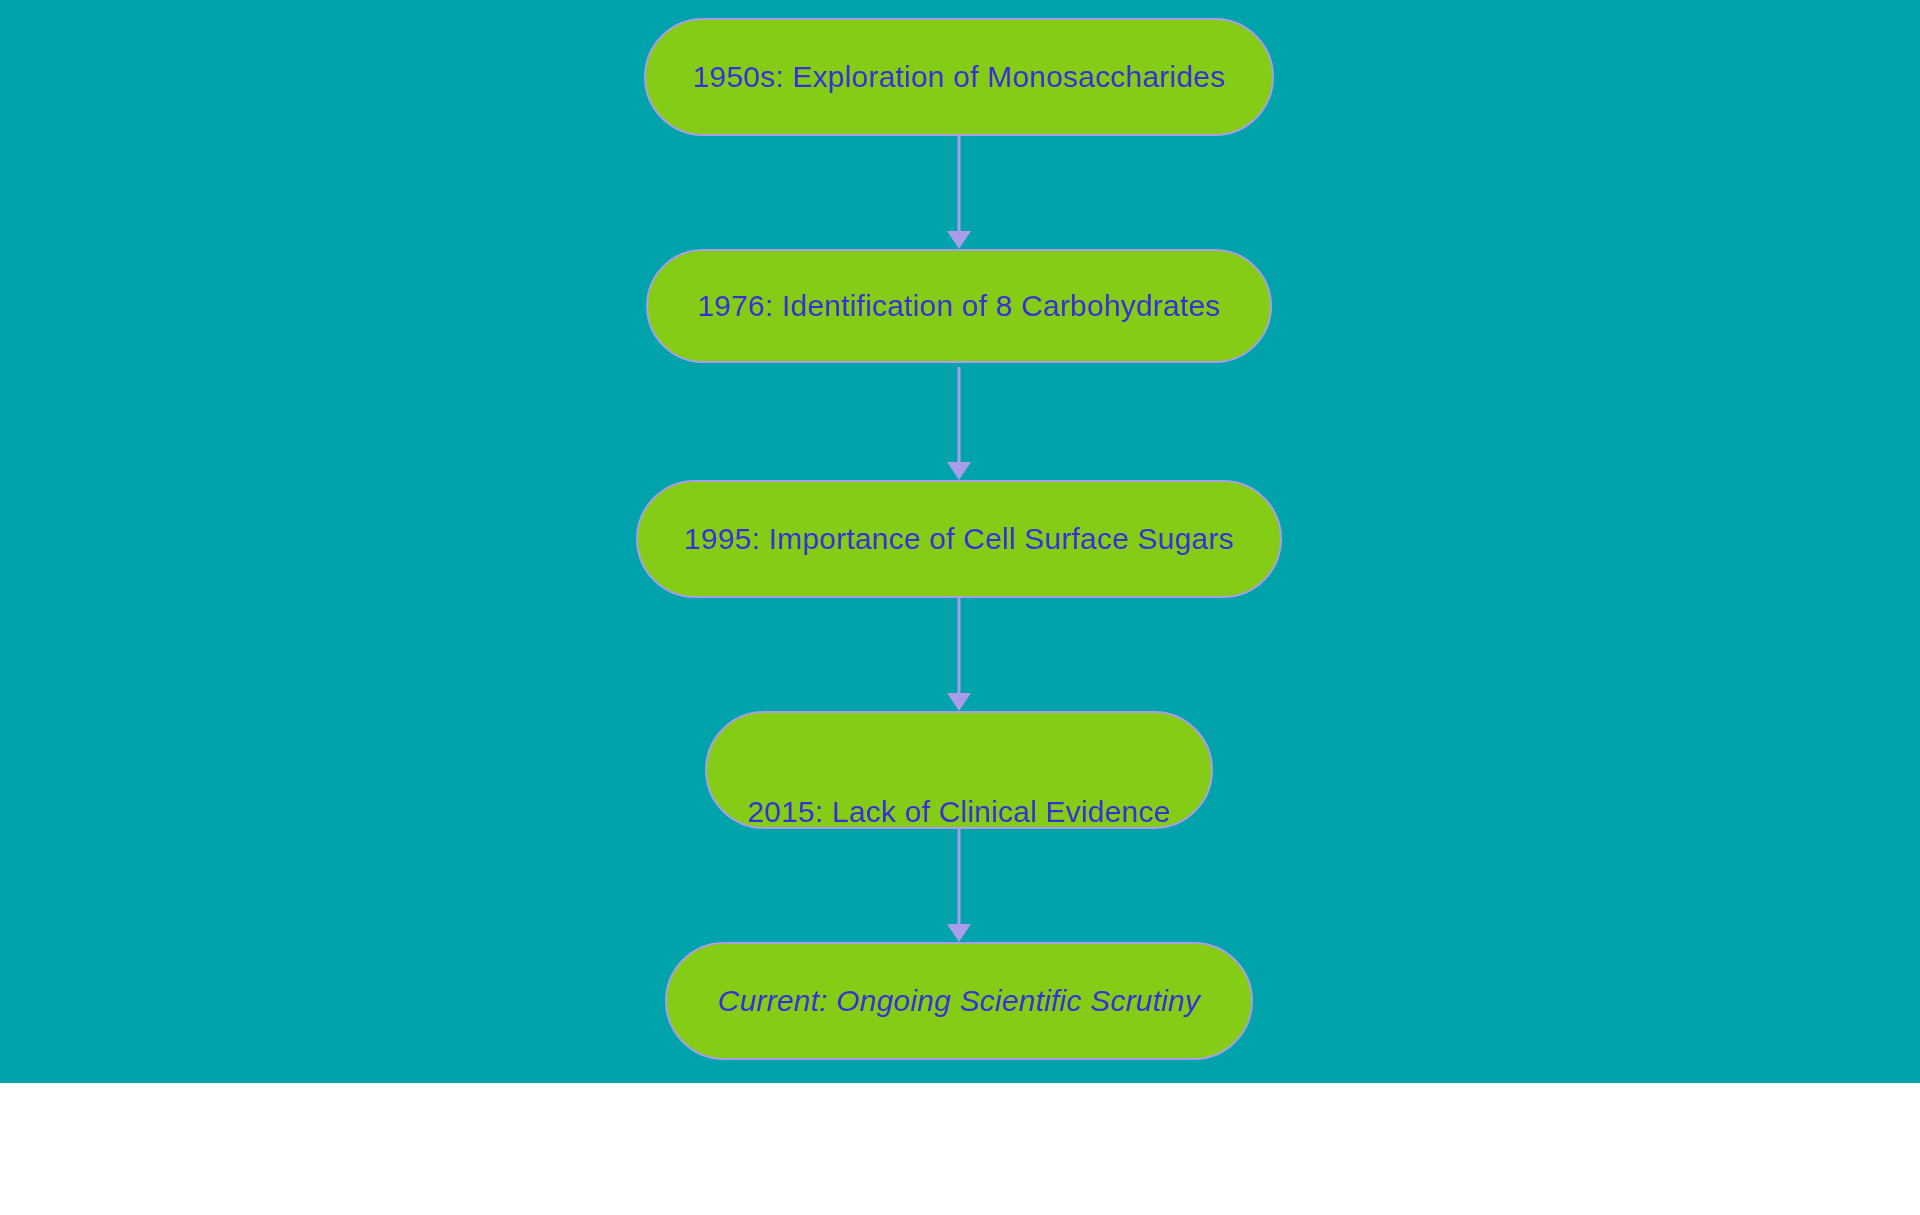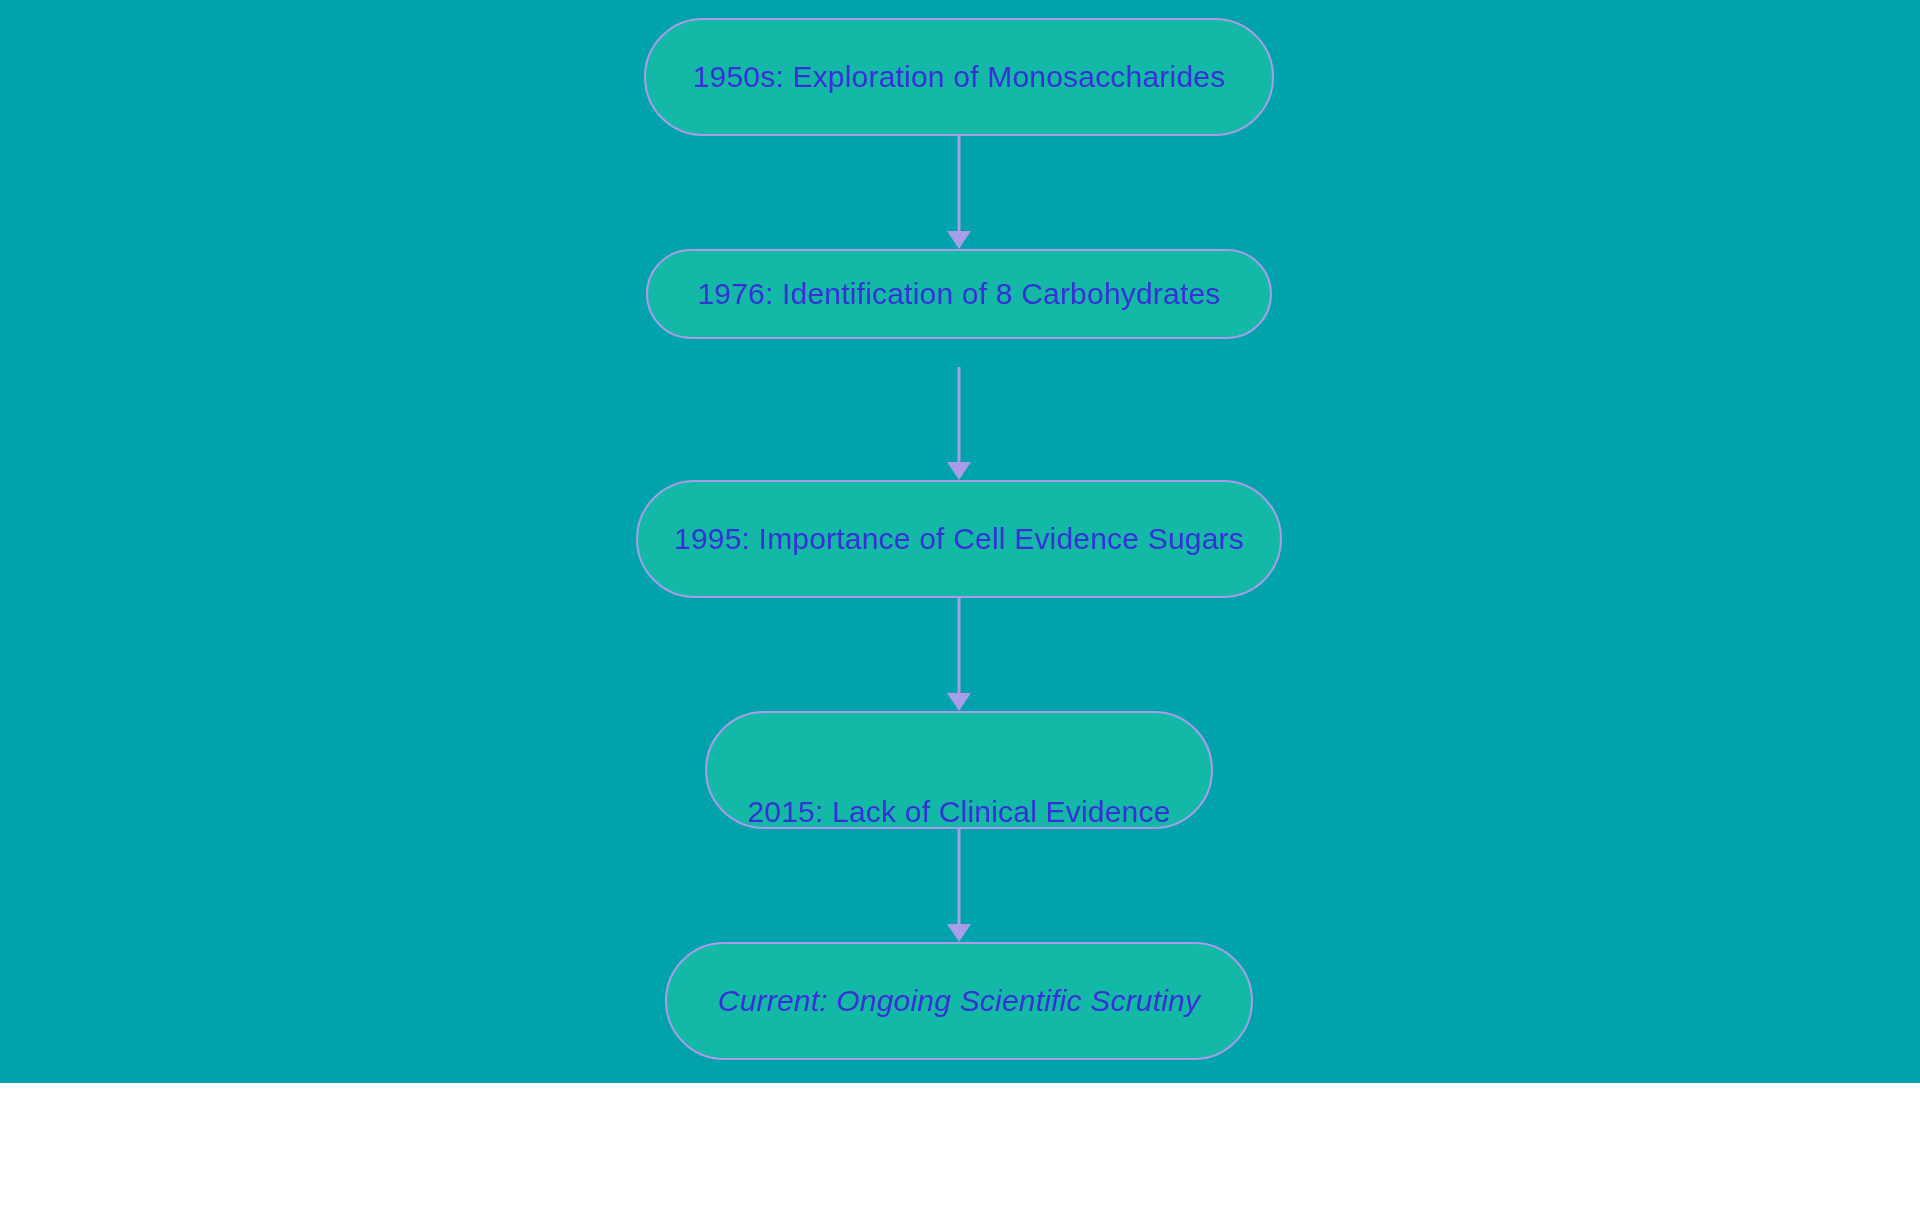--- a/index.html
+++ b/index.html
@@ -31,21 +31,21 @@
   #flow {
     position: absolute;
     left: 0;
     top: 0;
     width: 1920px;
     height: 1083px;
   }
   .flow-node {
     position: absolute;
     box-sizing: border-box;
-    background: #14b8a6;
+    background: #84cc16;
     border: 2px solid #a99ce8;
     border-radius: 999px;
     display: flex;
     align-items: center;
     justify-content: center;
     color: #3730d8;
     font-size: 30px;
     font-family: "Liberation Sans", sans-serif;
     font-weight: 400;
     letter-spacing: 0.2px;
@@ -97,31 +97,31 @@
 
     <div class="flow-node" style="left:644px; top:18px; width:630px; height:118px;">
       <span class="node-label">1950s: Exploration of Monosaccharides</span>
     </div>
 
     <div class="flow-edge" style="left:959px; top:367px; width:40px; height:113px; margin-left:-20px;">
       <div class="edge-line" style="height:95px;"></div>
       <div class="edge-head"></div>
     </div>
 
-    <div class="flow-node" style="left:646px; top:249px; width:626px; height:90px;">
+    <div class="flow-node" style="left:646px; top:249px; width:626px; height:114px;">
       <span class="node-label">1976: Identification of 8 Carbohydrates</span>
     </div>
 
     <div class="flow-edge" style="left:959px; top:598px; width:40px; height:113px; margin-left:-20px;">
       <div class="edge-line" style="height:95px;"></div>
       <div class="edge-head"></div>
     </div>
 
     <div class="flow-node" style="left:636px; top:480px; width:646px; height:118px;">
-      <span class="node-label">1995: Importance of Cell Evidence Sugars</span>
+      <span class="node-label">1995: Importance of Cell Surface Sugars</span>
     </div>
 
     <div class="flow-edge" style="left:959px; top:829px; width:40px; height:113px; margin-left:-20px;">
       <div class="edge-line" style="height:95px;"></div>
       <div class="edge-head"></div>
     </div>
 
     <div class="flow-node" style="left:705px; top:711px; width:508px; height:118px;align-items:flex-end;">
       <span class="node-label">2015: Lack of Clinical Evidence</span>
     </div>

